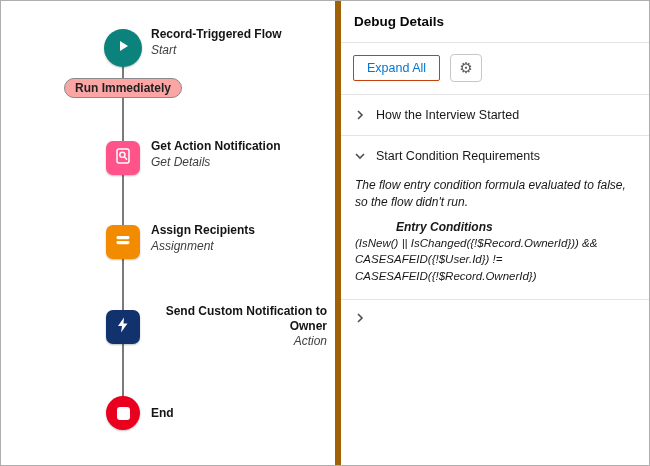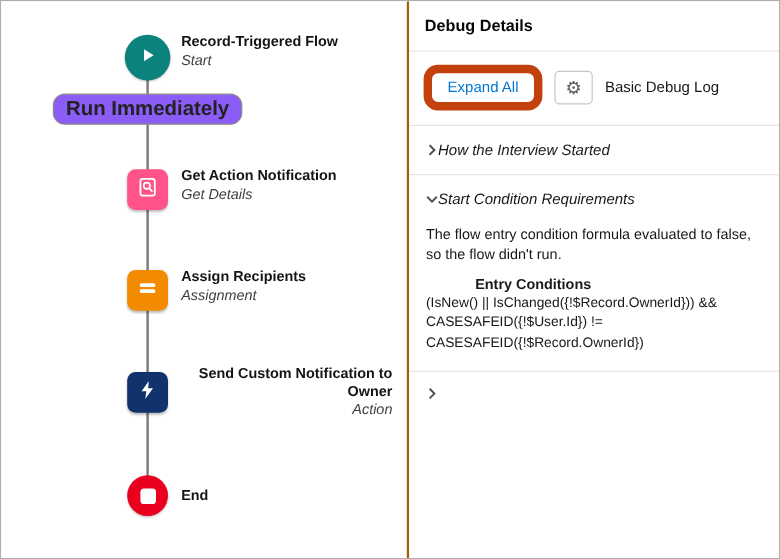--- a/index.html
+++ b/index.html
@@ -4,64 +4,64 @@
 <style>
   * { margin:0; padding:0; box-sizing:border-box; }
   body { font-family: "Liberation Sans", sans-serif; background:#fff; }
   .app {
     position:relative; width:650px; height:466px;
     border:1px solid #aeaeae; background:#fff; overflow:hidden;
   }
 
   
   .canvas { position:absolute; left:0; top:0; width:340px; height:100%;
-            border-right:2px solid #a16207; background:#fff; }
+            border-right:6px solid #a16207; background:#fff; }
   .connector { position:absolute; left:121px; top:47px; width:2px; height:366px;
                background:#7a7a7a; }
   .node-icon { position:absolute; display:flex; align-items:center; justify-content:center;
                box-shadow:0 1px 2px rgba(0,0,0,.25); cursor:pointer; }
   .n-start  { left:103px; top:28px;  width:38px; height:38px; border-radius:50%; background:#0b827c; }
   .n-get    { left:105px; top:140px; width:34px; height:34px; border-radius:7px;  background:#ff538a; }
   .n-assign { left:105px; top:224px; width:34px; height:34px; border-radius:7px;  background:#f28b00; }
   .n-action { left:105px; top:309px; width:34px; height:34px; border-radius:7px;  background:#12326e; }
   .n-end    { left:105px; top:395px; width:34px; height:34px; border-radius:50%;  background:#ea001e; }
   .end-square { width:13px; height:13px; background:#fff; border-radius:3px; }
 
   .pill { position:absolute; left:122px; top:77px; transform:translateX(-50%);
-          background:#8b5cf6; border:1px solid #8a8a8a; border-radius:10px;
-          padding:2px 10px; font-size:17px; font-weight:600; color:#222;
+          background:#fca5a5; border:1px solid #8a8a8a; border-radius:10px;
+          padding:2px 10px; font-size:12px; font-weight:600; color:#222;
           white-space:nowrap; }
 
   .nlabel { position:absolute; left:150px; font-size:12px; line-height:1.22; }
   .nlabel .title { font-weight:700; color:#141414; }
   .nlabel .subtitle { color:#3e3e3c; margin-top:1px;font-style:italic; }
   .l-start  { top:26px; }
   .l-get    { top:138px; }
   .l-assign { top:222px; }
   .l-action { top:303px; width:176px;text-align:right; }
   .l-end    { top:405px; }
 
   
   .panel { position:absolute; left:340px; top:0; width:310px; height:100%; background:#fff; }
   .panel-header { height:42px; display:flex; align-items:center; padding:0 13px;
                   font-size:13.5px; font-weight:700; color:#080707;
                   border-bottom:1px solid #e4e4e4; }
   .toolbar { display:flex; align-items:center; gap:10px; padding:11px 12px 12px; }
-  .btn-expand { border:7px solid #c2410c; color:#0176d3; background:#fff;
-                border-radius:12px; padding:5px 13px; font-size:12.5px; font-weight:500;
+  .btn-expand { border:1px solid #c2410c; color:#0176d3; background:#fff;
+                border-radius:2px; padding:5px 13px; font-size:12.5px; font-weight:500;
                 cursor:pointer; font-family:inherit; }
   .btn-gear { border:1px solid #c9c7c5; background:#fff; border-radius:4px;
               width:32px; height:28px; display:flex; align-items:center; justify-content:center;
               color:#5e5b58; font-size:15px; cursor:pointer; }
   .log-label { font-size:12.5px; color:#181818; }
   .divider { border-top:1px solid #e4e4e4; }
-  .section-header { display:flex; align-items:center; padding:13px 14px;
-                    font-size:12.5px; color:#181818; cursor:pointer;font-style:italic; }
+  .section-header { display:flex; align-items:center; gap:11px; padding:13px 14px;
+                    font-size:12.5px; color:#181818; cursor:pointer; }
   .chev { display:flex; align-items:center; }
-  .section-body { padding:1px 14px 14px; }
+  .section-body { padding:1px 14px 14px;font-style:italic; }
   .body-text { font-size:12px; color:#181818; line-height:1.45; }
   .entry-label { font-size:12px; font-weight:700; color:#181818; margin-top:8px;margin-left:41px; }
   .formula { font-size:11.5px; color:#181818; line-height:1.45; margin-top:1px;
              word-break:break-word; }
 </style>
 </head>
 <body>
 
 <div class="app">
 
@@ -130,21 +130,20 @@
   </div>
 
   <div class="panel">
     <div class="panel-header">Debug Details</div>
 
     <div class="toolbar">
       <button class="btn-expand">Expand All</button>
       <button class="btn-gear">
         <span>⚙</span>
       </button>
-      <span class="log-label">Basic Debug Log</span>
     </div>
 
     <div class="divider"></div>
 
     <div class="section-header">
       <span class="chev">
         <svg width="10" height="10" viewBox="0 0 10 10">
             <path d="M3 1 L7 5 L3 9" fill="none" stroke="#514f4d" stroke-width="1.6"></path>
           </svg>
       </span>

